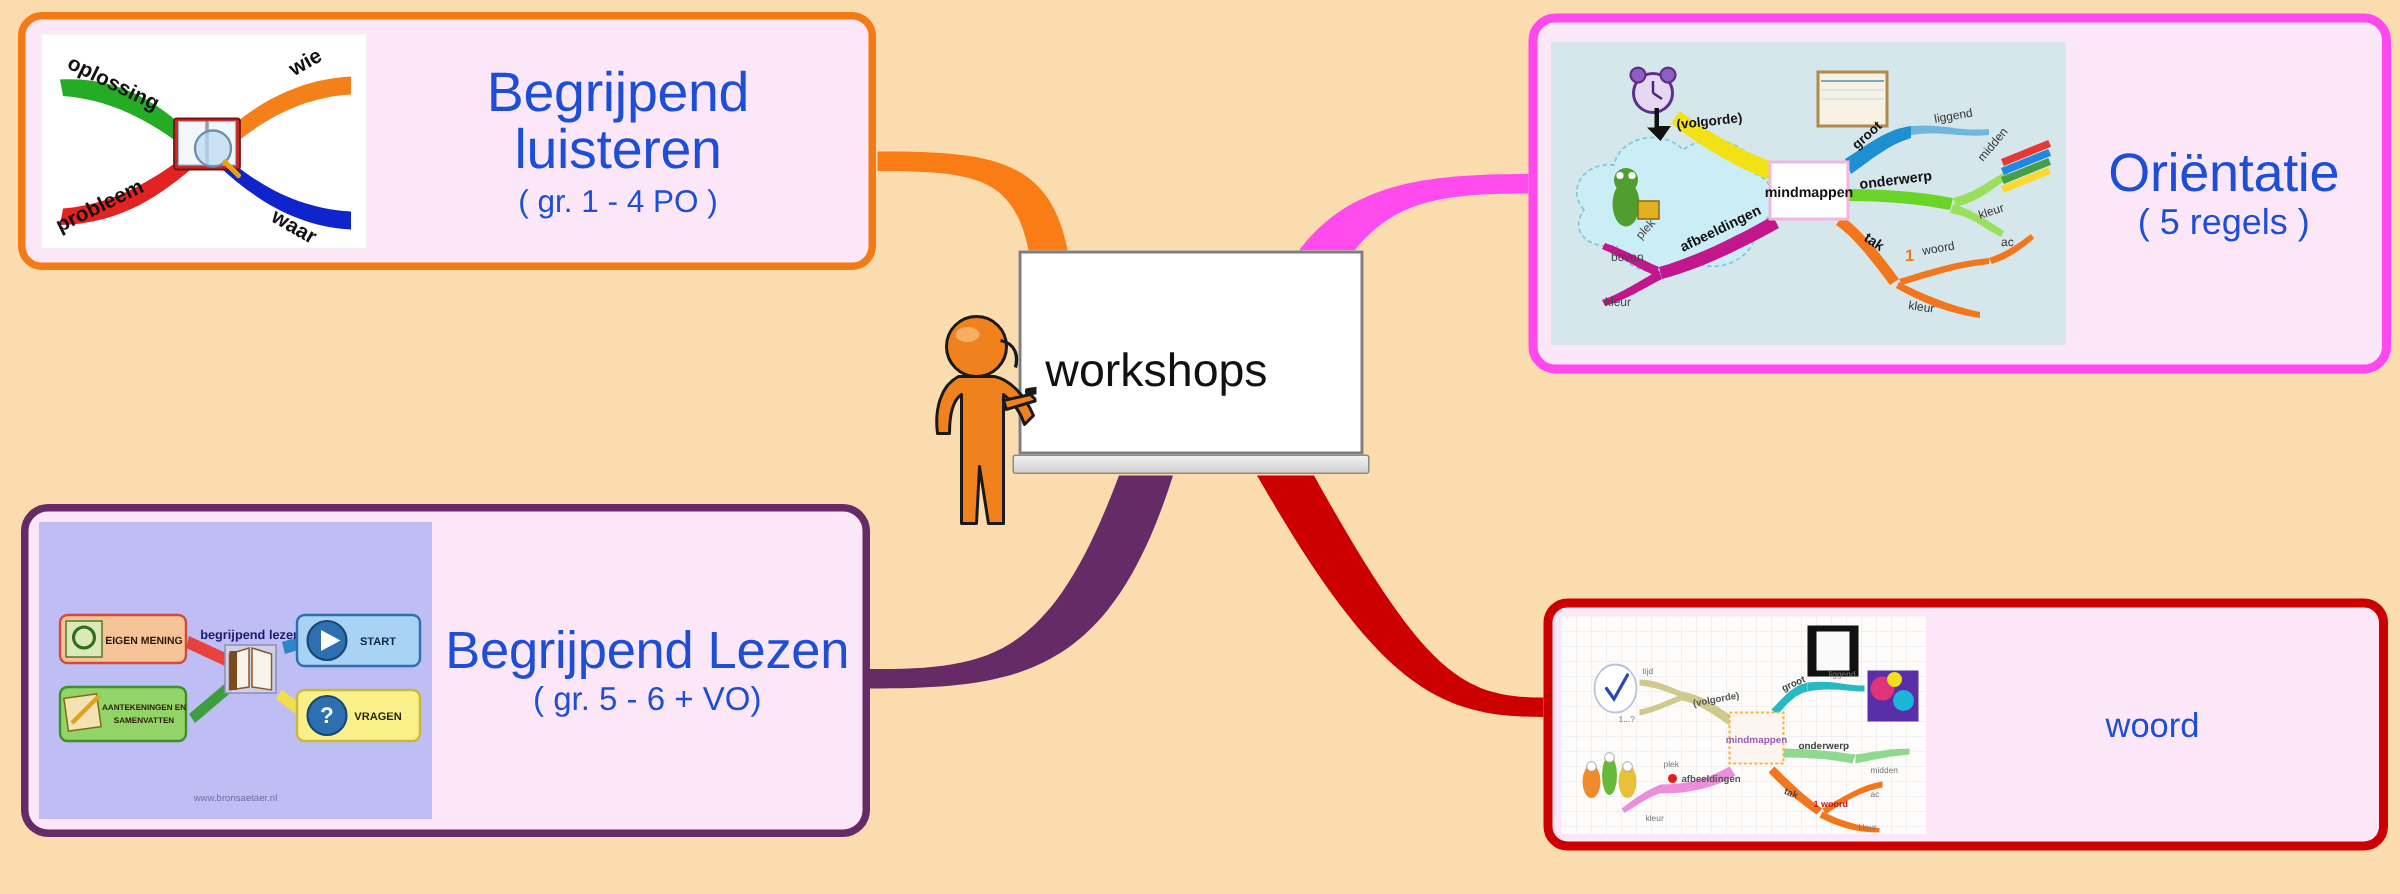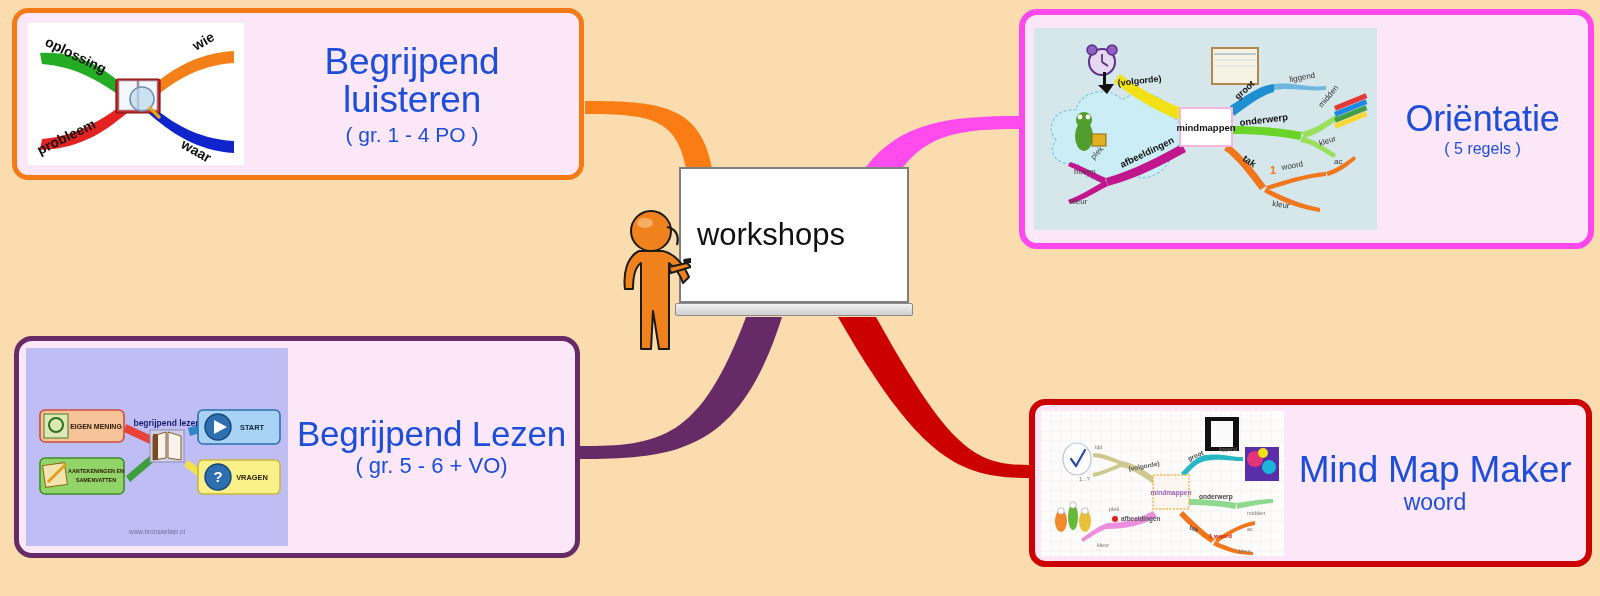--- a/index.html
+++ b/index.html
@@ -54,21 +54,21 @@
   
   #node-orientatie{
     left:1019px;top:9px;width:575px;height:240px;
     border:6px solid #FF48EE;border-radius:18px;
   }
   #node-orientatie .thumb{
     width:343px;height:202px;margin-left:9px;
     background:#D6E7EC;
   }
   #node-orientatie .label .main{font-size:36px;}
-  #node-orientatie .label .sub{font-size:16px;margin-top:4px;}
+  #node-orientatie .label .sub{font-size:24px;margin-top:4px;}
 
   
   #node-lezen{
     left:14px;top:336px;width:566px;height:222px;
     border:5px solid #662B66;border-radius:18px;
   }
   #node-lezen .thumb{
     width:262px;height:198px;margin-left:7px;
     background:#BEBEF5;
   }
@@ -95,21 +95,21 @@
   #board{
     position:absolute;left:0;top:0;width:230px;height:136px;
     background:#FFFFFF;border:2px solid #7e7e7e;box-sizing:border-box;
   }
   #board-tray{
     position:absolute;left:-4px;top:136px;width:238px;height:13px;
     background:linear-gradient(#f2f2f2,#cfcfcf);
     border:1px solid #8a8a8a;border-radius:2px;box-sizing:border-box;
   }
   #center-label{
-    position:absolute;left:0;top:0;width:184px;height:136px;
+    position:absolute;left:0;top:12px;width:184px;height:136px;
     display:flex;align-items:center;justify-content:center;
     font-size:31px;color:#111;
   }
   #presenter{position:absolute;left:-58px;top:40px;width:70px;height:145px;z-index:5;}
   .tlabel{
     position:absolute;font-family:"Liberation Sans",sans-serif;
     color:#111;white-space:nowrap;font-weight:bold;
   }
 </style>
 </head>
@@ -372,21 +372,20 @@
         <text x="148" y="118" font-size="6.4" font-weight="bold" fill="#444" transform="rotate(22 148 118)" font-family="Liberation Sans, sans-serif">tak</text>
         <text x="168" y="127" font-size="6" font-weight="bold" fill="#CC1111" font-family="Liberation Sans, sans-serif">1 woord</text>
         <text x="206" y="120" font-size="5.6" fill="#777" font-family="Liberation Sans, sans-serif">ac</text>
         <text x="198" y="142" font-size="5.6" fill="#777" font-family="Liberation Sans, sans-serif">kleur</text>
         <text x="80" y="110" font-size="6.4" font-weight="bold" fill="#555" font-family="Liberation Sans, sans-serif">afbeeldingen</text>
         <text x="68" y="100" font-size="5.6" fill="#777" font-family="Liberation Sans, sans-serif">plek</text>
         <text x="56" y="136" font-size="5.6" fill="#777" font-family="Liberation Sans, sans-serif">kleur</text>
       </svg>
     </div>
     <div class="label">
-      <span class="main">Mind Map Maker</span>
       <span class="sub">woord</span>
     </div>
   </div>
 
   <div id="center-node">
     <svg id="presenter" viewBox="0 0 70 145">
       <g fill="#F0821E" stroke="#1a1a1a" stroke-width="2" stroke-linejoin="round">
         <circle cx="30" cy="24" r="20"></circle>
         <path d="M18,44 C6,50 2,66 4,82 L12,82 C12,70 14,60 20,56 L20,142 L30,142 L32,104 L38,142 L48,142 L48,56
                  C56,62 60,70 62,76 L68,70 C62,56 52,46 42,44 Z"></path>

